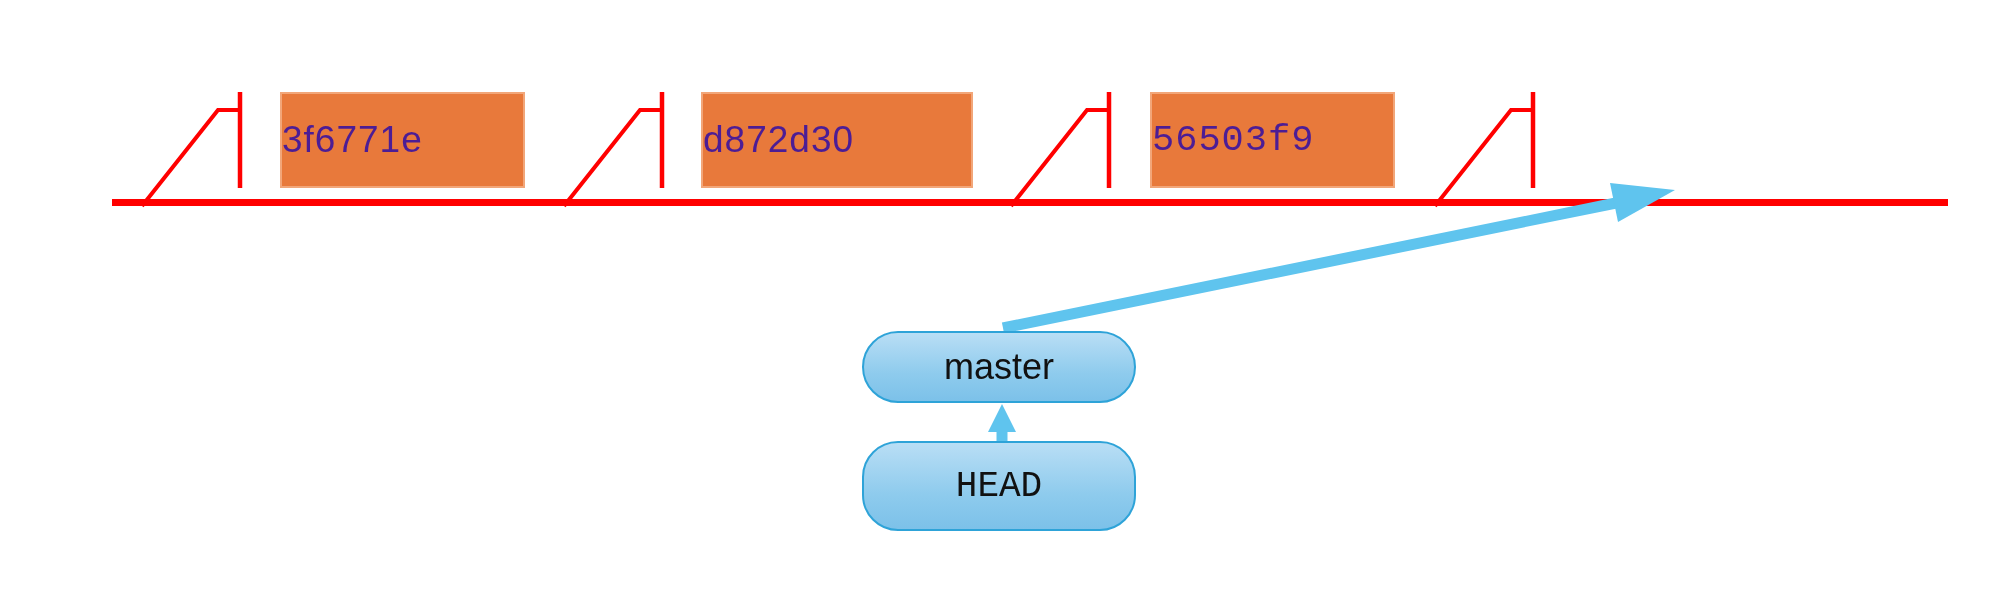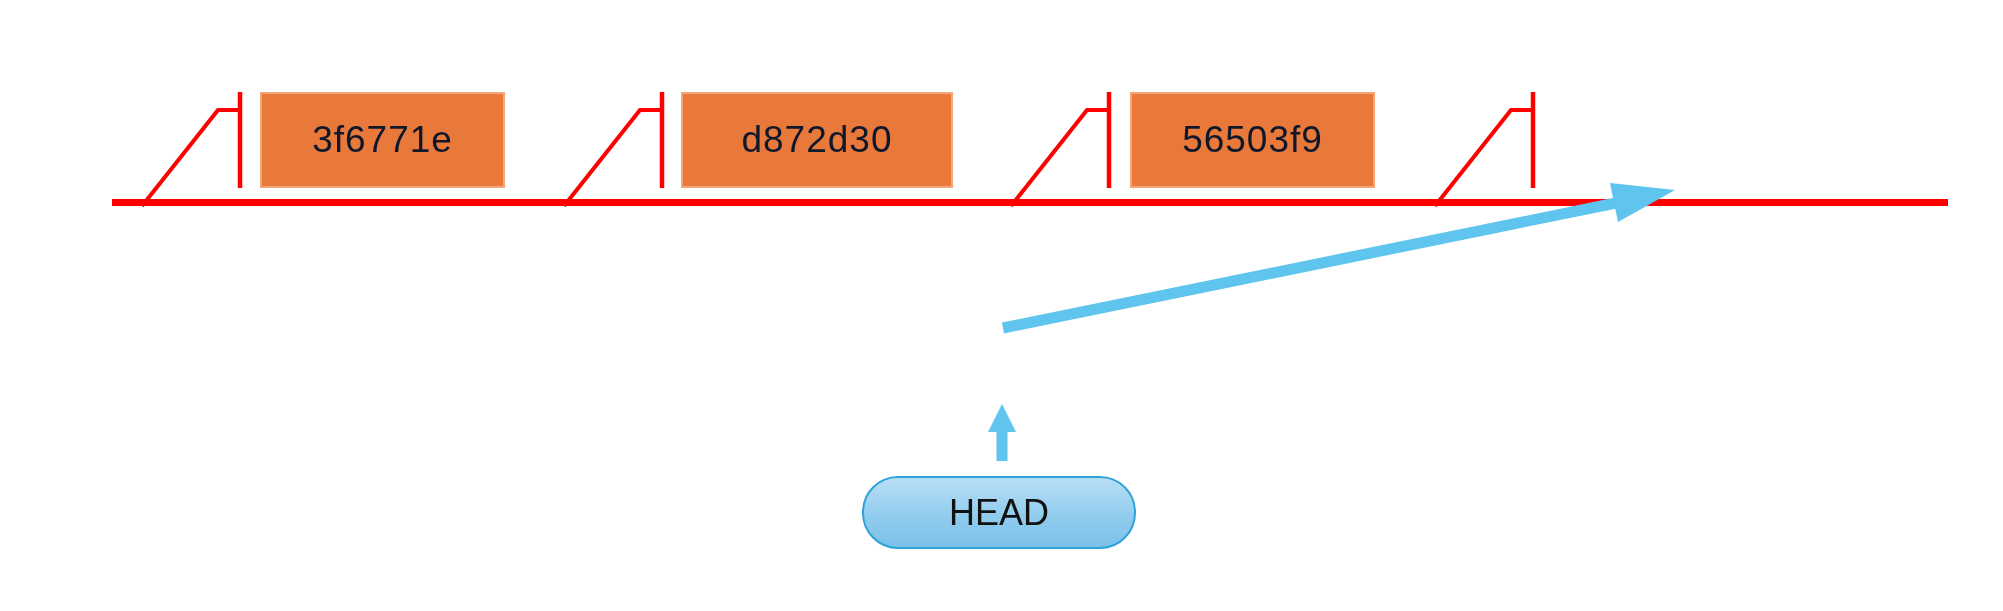--- a/index.html
+++ b/index.html
@@ -25,47 +25,47 @@
   .commit-box {
     position: absolute;
     top: 92px;
     height: 96px;
     width: 245px;
     background: #e8793b;
     border: 2px solid #f2a679;
     box-sizing: border-box;
     display: flex;
     align-items: center;
-    justify-content: center;
-    color: #0f172a;
+    color: #4c1d95;
     font-size: 37px;
     letter-spacing: 1px;
     font-weight: 400;
+    margin-left: 20px;
   }
   .commit-box.c1 { left: 260px; }
   .commit-box.c2 { left: 681px; width: 272px; }
-  .commit-box.c3 { left: 1130px; }
+  .commit-box.c3 { left: 1130px; font-family: Liberation Mono, monospace; }
   .commit-box.c4 { left: 1553px; }
   .ref-pill {
     position: absolute;
     left: 862px;
     width: 274px;
     height: 72px;
     box-sizing: border-box;
     border: 2.5px solid #2ea3d8;
     border-radius: 36px;
     background: linear-gradient(180deg, #b9def5 0%, #8ecbed 60%, #7cc1e9 100%);
     display: flex;
     align-items: center;
     justify-content: center;
     color: #111111;
     font-size: 36px;
   }
   .ref-pill.branch { top: 331px; }
-  .ref-pill.head   { top: 476px; height: 73px; }
+  .ref-pill.head   { top: 441px; height: 90px; font-family: Liberation Mono, monospace; }
 </style>
 </head>
 <body>
 
 <div class="canvas">
 
   <svg class="lines-layer" viewBox="0 0 2003 611" xmlns="http://www.w3.org/2000/svg">
 
     <g fill="none" stroke="#ff0000">
       <line x1="112" y1="202.5" x2="1948" y2="202.5" stroke-width="7"></line>
@@ -96,17 +96,20 @@
   <div class="commit-box c1">
     <span>3f6771e</span>
   </div>
   <div class="commit-box c2">
     <span>d872d30</span>
   </div>
   <div class="commit-box c3">
     <span>56503f9</span>
   </div>
 
+  <div class="ref-pill branch">
+    <span>master</span>
+  </div>
   <div class="ref-pill head">
     <span>HEAD</span>
   </div>
 
 </div>
 
 </body></html>

